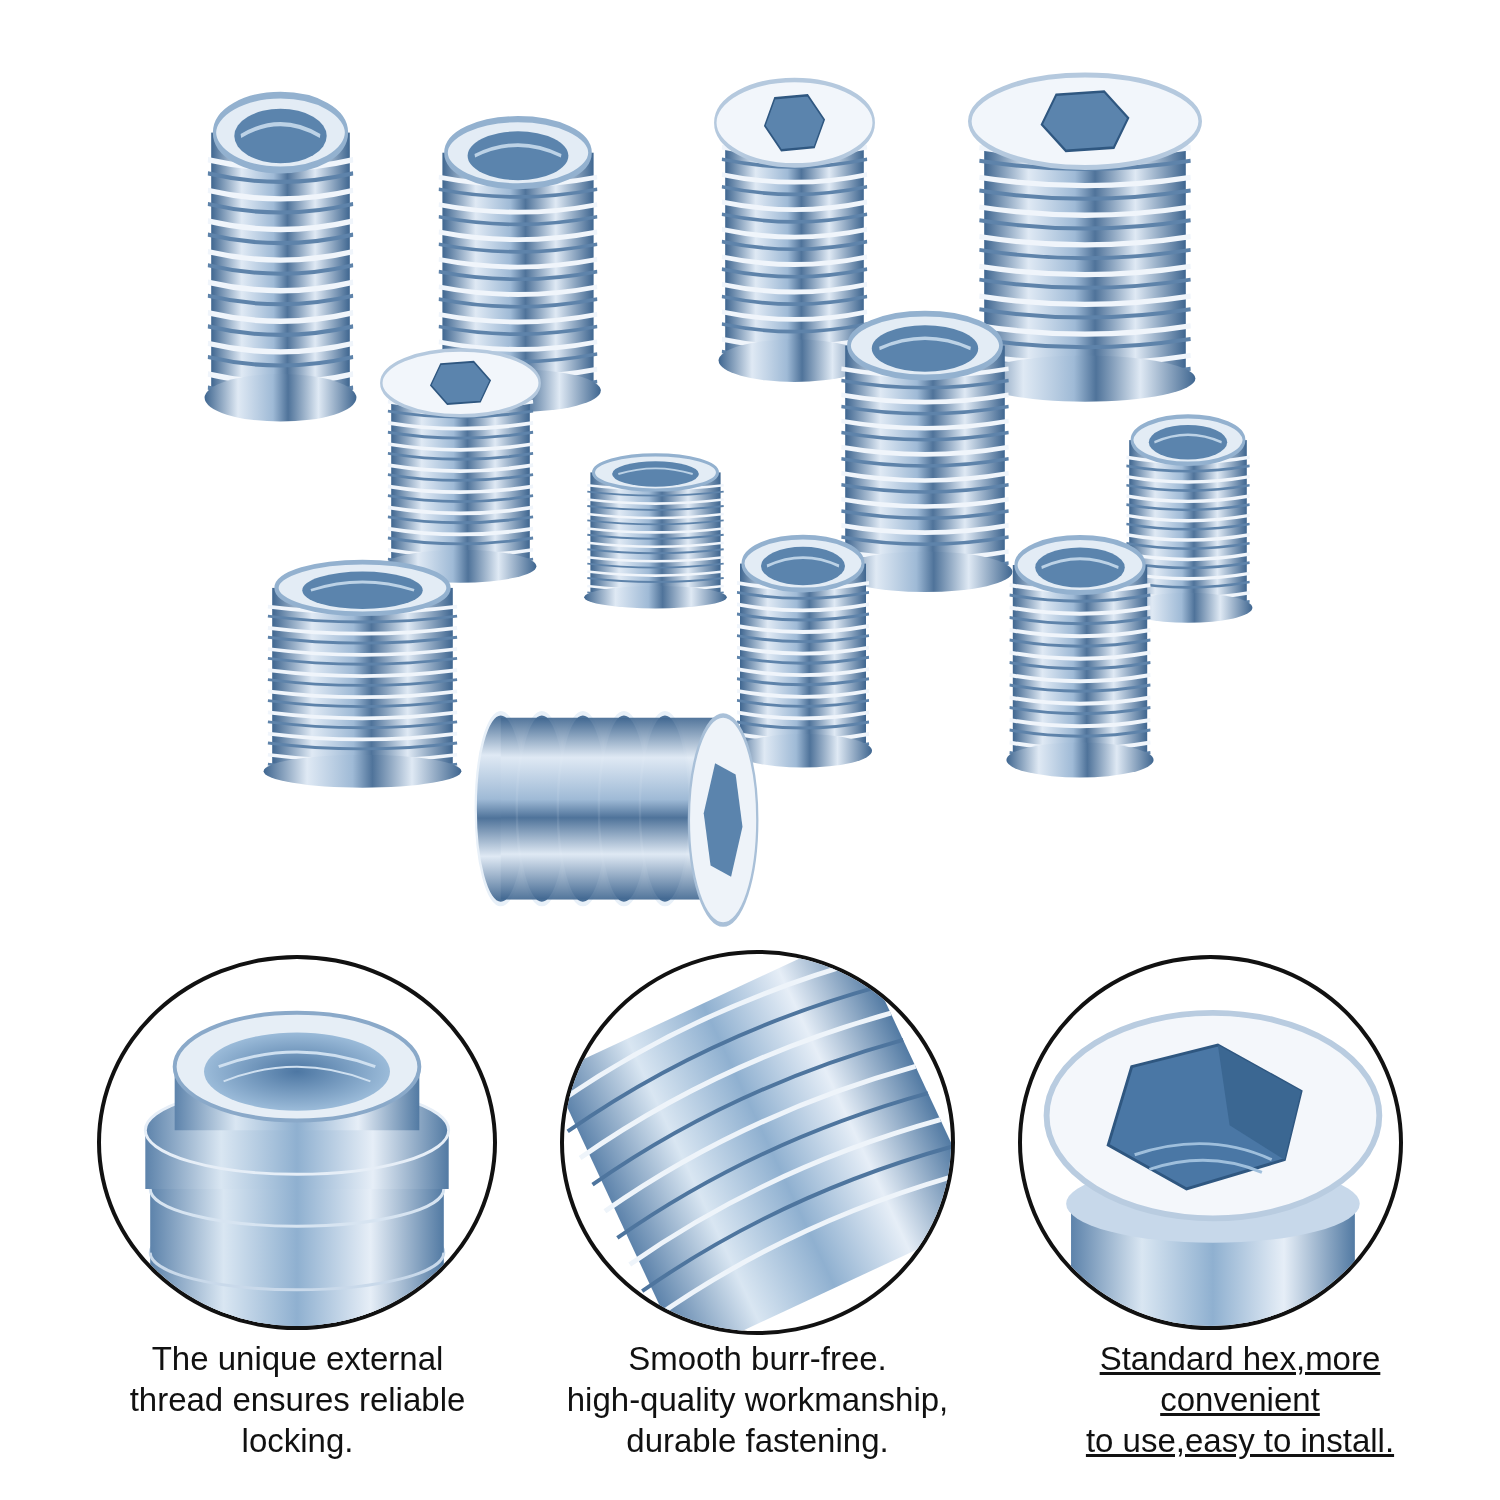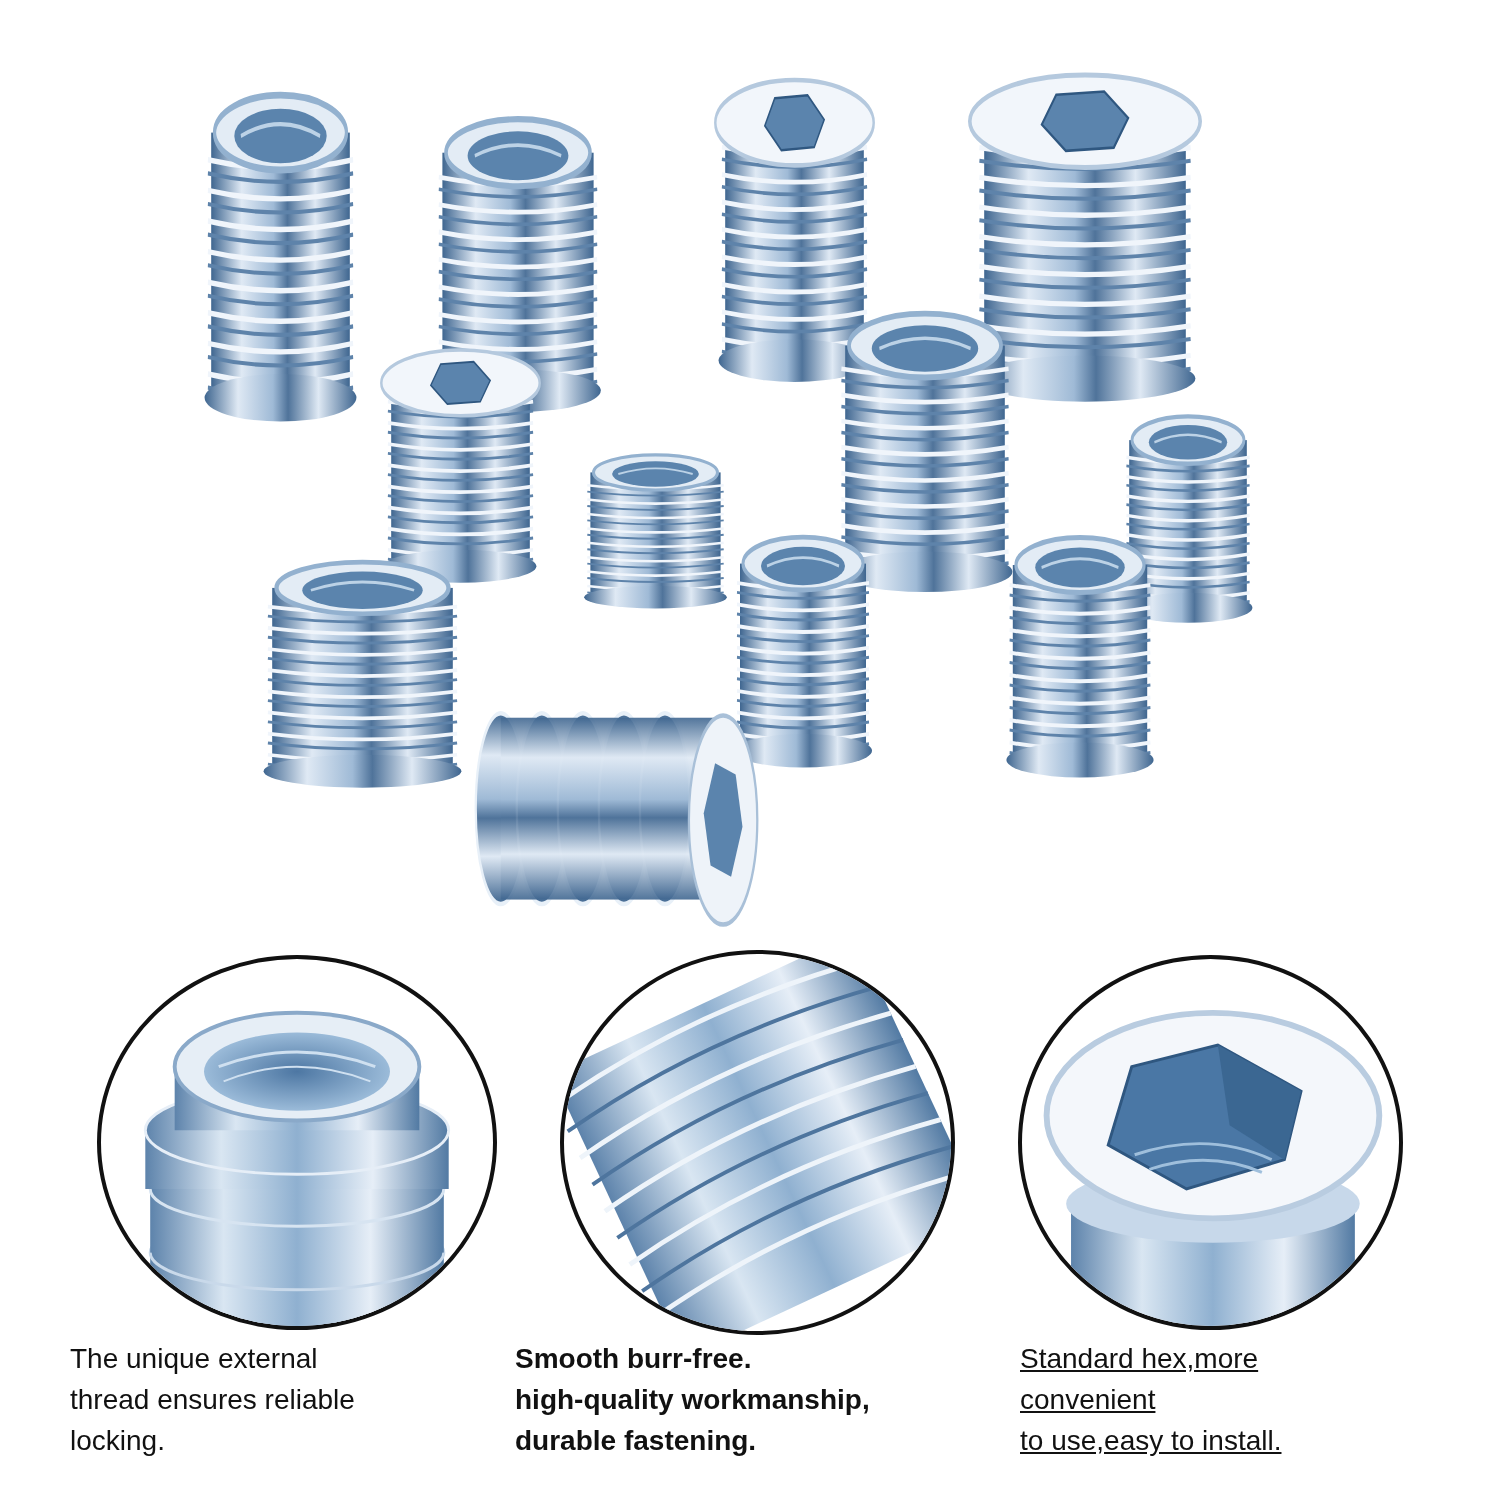--- a/index.html
+++ b/index.html
@@ -4,22 +4,22 @@
 <style>
   html, body { margin: 0; padding: 0; background: #ffffff; }
   body { width: 1500px; height: 1500px; position: relative; overflow: hidden;
          font-family: "Liberation Sans", "DejaVu Sans", sans-serif; }
   .stage { position: absolute; left: 0; top: 0; width: 1500px; height: 950px; }
   .insert { position: absolute; }
   .insert svg { width: 100%; height: 100%; display: block; overflow: visible; }
   .circle { position: absolute; border: 4px solid #111; border-radius: 50%;
             overflow: hidden; background: #fff; box-sizing: border-box; }
   .circle svg { width: 100%; height: 100%; display: block; }
-  .caption { position: absolute; color: #111;
-             font-size: 28px; line-height: 41px; white-space: pre-line; }
+  .caption { position: absolute; text-align: center; color: #111;
+             font-size: 33px; line-height: 41px; white-space: pre-line; }
 </style>
 </head>
 <body>
 
 <div class="stage" id="stage">
     <div class="insert" style="left: 198px; top: 85px; width: 165px; height: 340px;">
       <svg viewBox="0 0 100 100" preserveAspectRatio="none">
         <defs>
           <linearGradient id="ga" x1="0" x2="1">
     <stop offset="0" stop-color="#3f6690"></stop>
@@ -483,18 +483,18 @@
     <polygon points="112,110 200,88 285,135 268,205 168,235 88,190" fill="#4a77a5" stroke="#2f5780" stroke-width="3"></polygon>
     <polygon points="200,88 285,135 268,205 212,170" fill="#3b6792"></polygon>
     <path d="M115 200 Q190 175 255 205" stroke="#9fbfdc" stroke-width="3" fill="none"></path>
     <path d="M130 215 Q190 195 245 218" stroke="#9fbfdc" stroke-width="3" fill="none"></path>
   </svg>
 </div>
 
 <div class="caption" style="left:70px; top:1338px; width:455px;">The unique external
 thread ensures reliable
 locking.</div>
-<div class="caption" style="left:515px; top:1338px; width:485px;font-weight:bold;">Smooth burr-free.
+<div class="caption" style="left:515px; top:1338px; width:485px;">Smooth burr-free.
 high-quality workmanship,
 durable fastening.</div>
 <div class="caption" style="left:1020px; top:1338px; width:440px;text-decoration:underline;">Standard hex,more
 convenient
 to use,easy to install.</div>
 
 </body></html>

